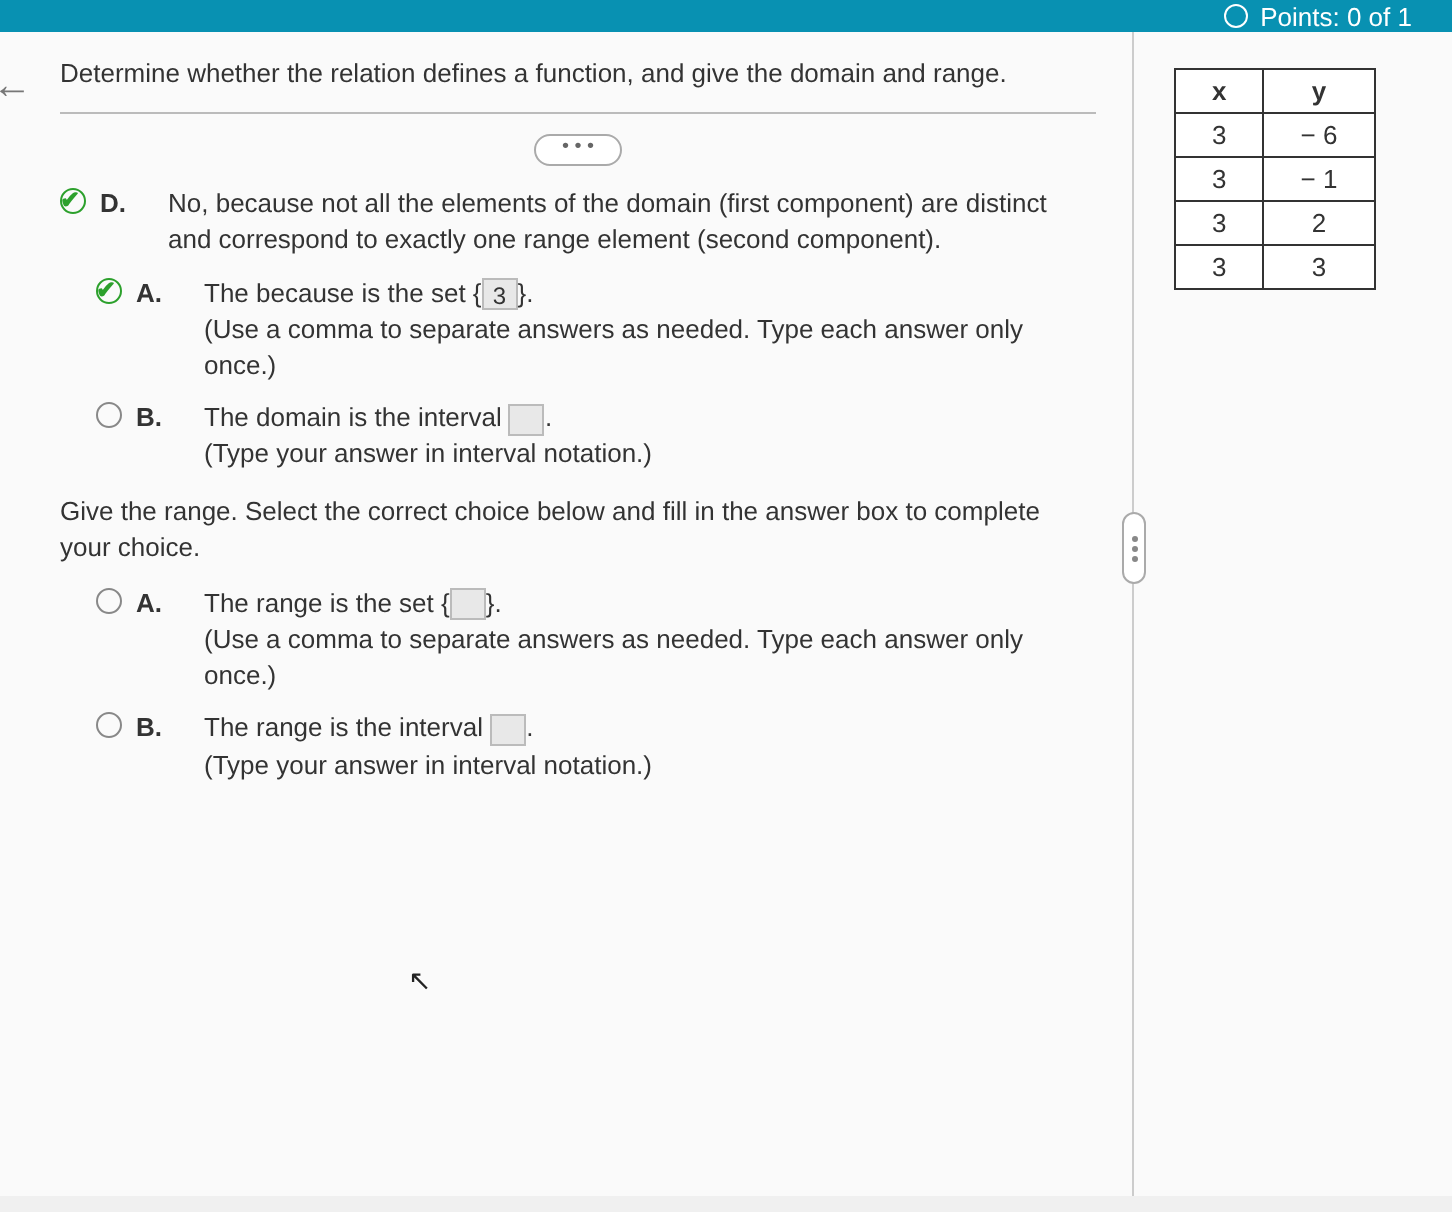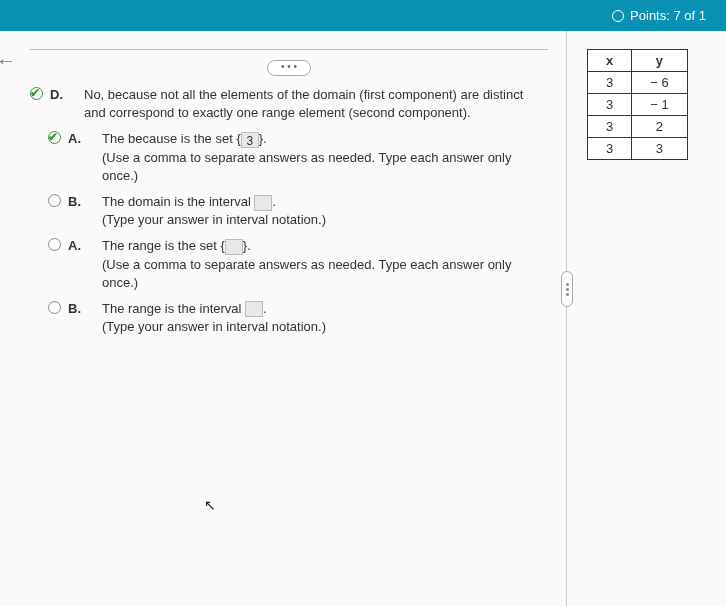--- a/index.html
+++ b/index.html
@@ -9,21 +9,21 @@
       color: #333;
       background: #f0f0f0;
       width: 726px;
       height: 606px;
       overflow: hidden;
       position: relative;
     }
     .top-bar {
       background: #0891b2;
       color: #fff;
-      height: 31px;
+      height: 16px;
       display: flex;
       align-items: center;
       justify-content: flex-end;
       padding-right: 20px;
       font-size: 13px;
     }
     .points-circle {
       width: 12px; height: 12px; border-radius: 50%;
       border: 1.5px solid #fff; margin-right: 6px;
       display: inline-block;
@@ -125,27 +125,28 @@
       color: #222;
       pointer-events: none;
     }
   </style>
 </head>
 <body>
 
 <div class="top-bar">
   <span class="points-circle"></span>
   <span>Points:</span>&nbsp;
-  <span>7 of 1</span>
+  <span>0 of 1</span>
 </div>
 
 <div class="content-wrap">
   <span class="back-arrow">←</span>
 
   <div class="main-col">
+    <div class="question-text">Determine whether the relation defines a function, and give the domain and range.</div>
 
     <hr class="sep">
     <div class="ellipsis-btn">• • •</div>
 
 
     <div class="option-row" style="margin-top:8px;">
       <span class="option-marker"><span class="radio checked"></span></span>
       <span class="option-letter">D.</span>
       <span class="option-body">No, because not all the elements of the domain (first component) are distinct and correspond to exactly one range element (second component).</span>
     </div>
@@ -162,20 +163,21 @@
 
     <div class="option-row" style="padding-left:18px;">
       <span class="option-marker"><span class="radio"></span></span>
       <span class="option-letter">B.</span>
       <span class="option-body">
         <span>The domain is the interval </span><span class="answer-box"></span><span>.</span><br>
         <span class="hint">(Type your answer in interval notation.)</span>
       </span>
     </div>
 
+    <div class="prompt-block">Give the range. Select the correct choice below and fill in the answer box to complete your choice.</div>
 
     <div class="option-row" style="padding-left:18px;">
       <span class="option-marker"><span class="radio"></span></span>
       <span class="option-letter">A.</span>
       <span class="option-body">
         <span>The range is the set </span>{<span class="answer-box"></span>}<span>.</span><br>
         <span class="hint">(Use a comma to separate answers as needed. Type each answer only once.)</span>
       </span>
     </div>
 

